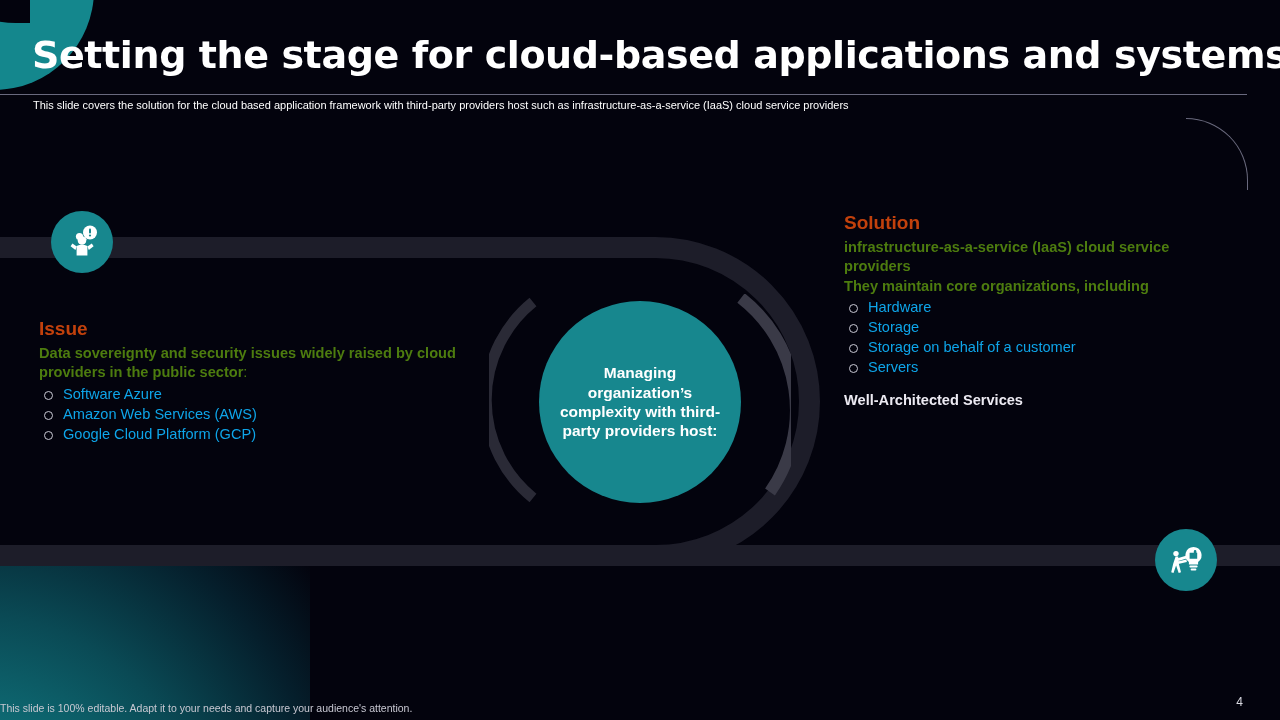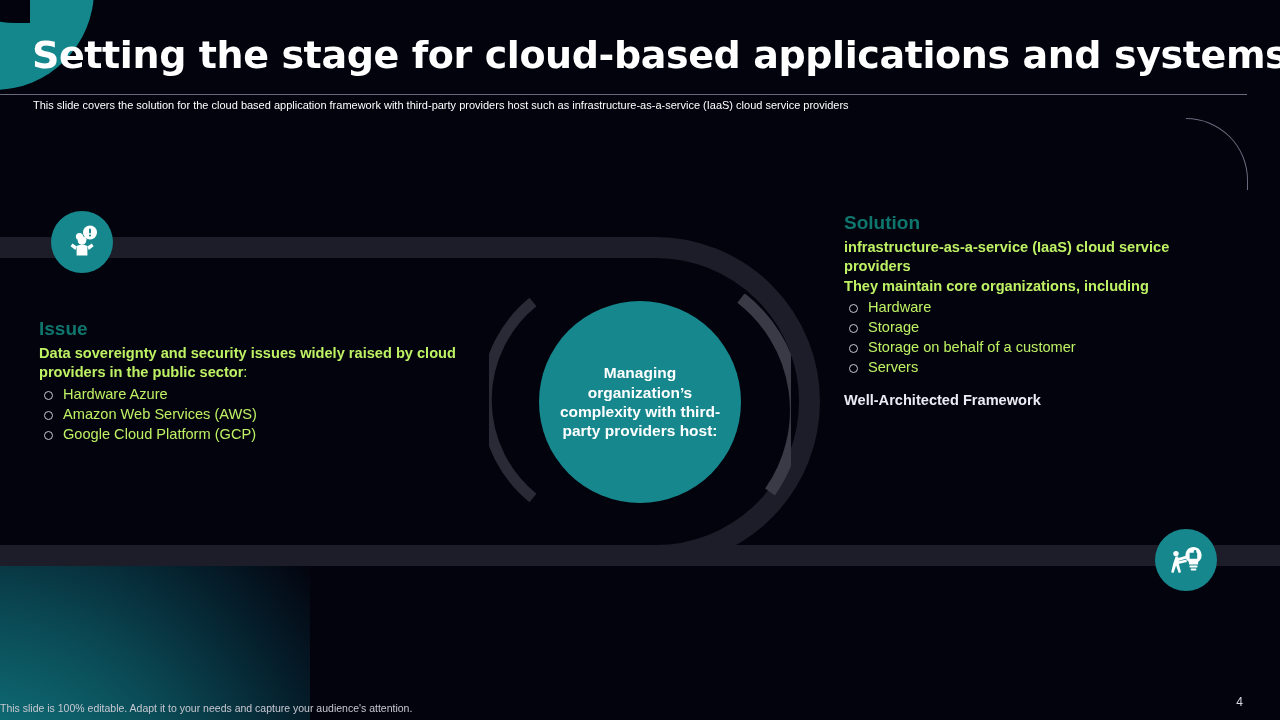--- a/index.html
+++ b/index.html
@@ -120,29 +120,29 @@
   .center-circle .ct {
     font-size:15.5px; line-height:1.25; font-weight:700; color:#ffffff;
     padding:0 18px;
   }
 
   
   .block { position:absolute; }
   .block-issue { left:39px; top:318px; width:440px; }
   .block-solution { left:844px; top:212px; width:380px; }
 
-  .h-lead { font-size:19px; font-weight:700; color:#0f766e; margin-bottom:4px; }
-  .p-bold { font-size:14.6px; font-weight:700; color:#bef264; line-height:1.32; }
+  .h-lead { font-size:19px; font-weight:700; color:#c2410c; margin-bottom:4px; }
+  .p-bold { font-size:14.6px; font-weight:700; color:#4d7c0f; line-height:1.32; }
   .p-bold .thin { font-weight:400; }
   .spacer { height:14px; }
 
   ul.olist { list-style:none; margin:2px 0 0 0; }
   ul.olist li {
     position:relative; padding-left:24px;
-    font-size:14.6px; line-height:1.32; color:#bef264;
+    font-size:14.6px; line-height:1.32; color:#0ea5e9;
     margin-bottom:1px;
   }
   ul.olist li::before {
     content:""; position:absolute; left:5px; top:6px;
     width:7px; height:7px; border-radius:50%;
     border:1px solid #c9c9d4; background:transparent;
   }
   .block-solution ul.olist li { font-size:14.6px; line-height:1.30; }
   .sub-head { font-size:14.6px; font-weight:700; color:#eceaf2; margin-top:0px; }
 
@@ -223,34 +223,34 @@
 </div>
 
 <div class="center-circle">
   <div class="ct">Managing organization’s complexity with third-party providers host:</div>
 </div>
 
 <div class="block block-issue">
   <div class="h-lead">Issue</div>
   <div class="p-bold"><span>Data sovereignty and security issues widely raised by cloud providers in the public sector</span><span class="thin">:</span></div>
   <ul class="olist">
-    <li>Hardware Azure</li>
+    <li>Software Azure</li>
     <li>Amazon Web Services (AWS)</li>
     <li>Google Cloud Platform (GCP)</li>
   </ul>
 </div>
 
 <div class="block block-solution">
   <div class="h-lead">Solution</div>
   <div class="p-bold">infrastructure-as-a-service (IaaS) cloud service providers</div>
   <div class="p-bold">They maintain core organizations, including</div>
   <ul class="olist">
     <li>Hardware</li>
     <li>Storage</li>
     <li>Storage on behalf of a customer</li>
     <li>Servers</li>
   </ul>
   <div class="spacer"></div>
-  <div class="sub-head">Well-Architected Framework</div>
+  <div class="sub-head">Well-Architected Services</div>
 </div>
 
 <div class="footer-note">This slide is 100% editable. Adapt it to your needs and capture your audience's attention.</div>
 <div class="page-num">4</div>
 
 </body></html>

